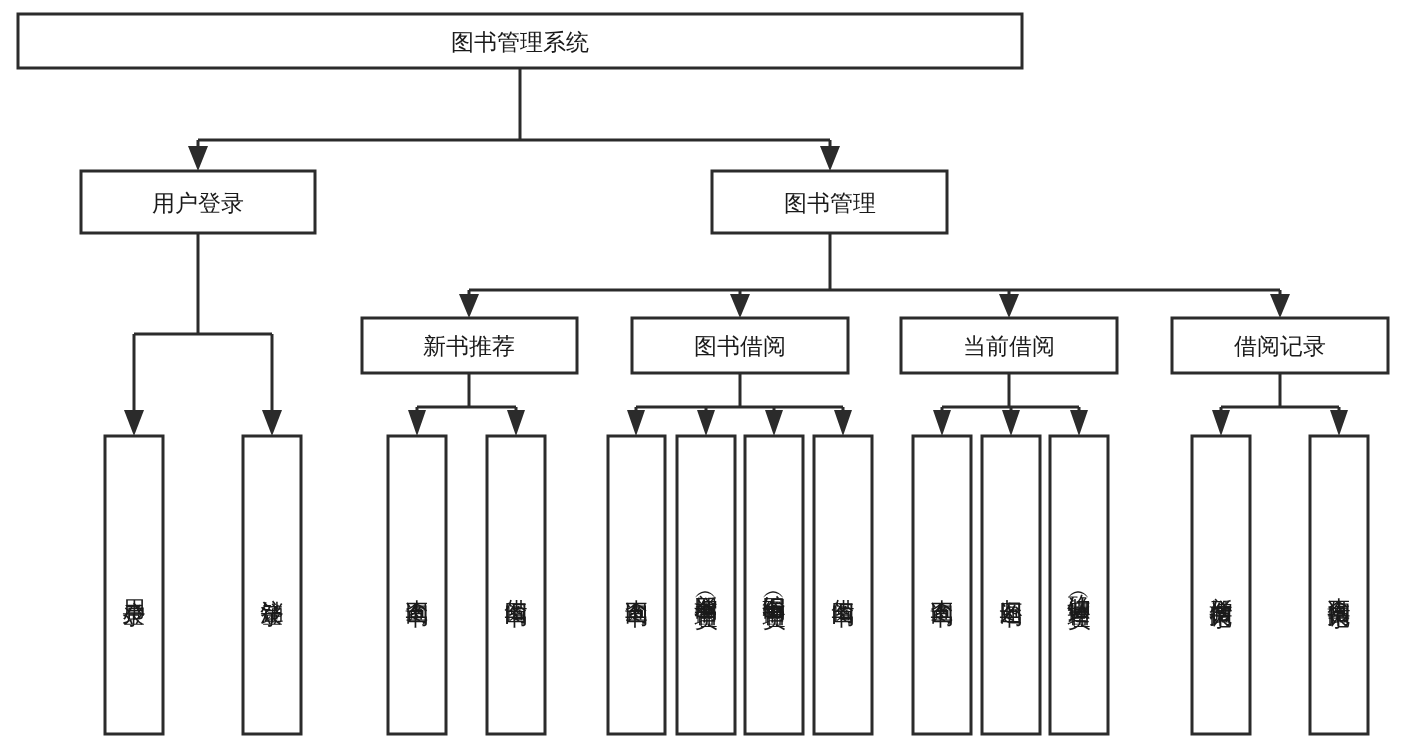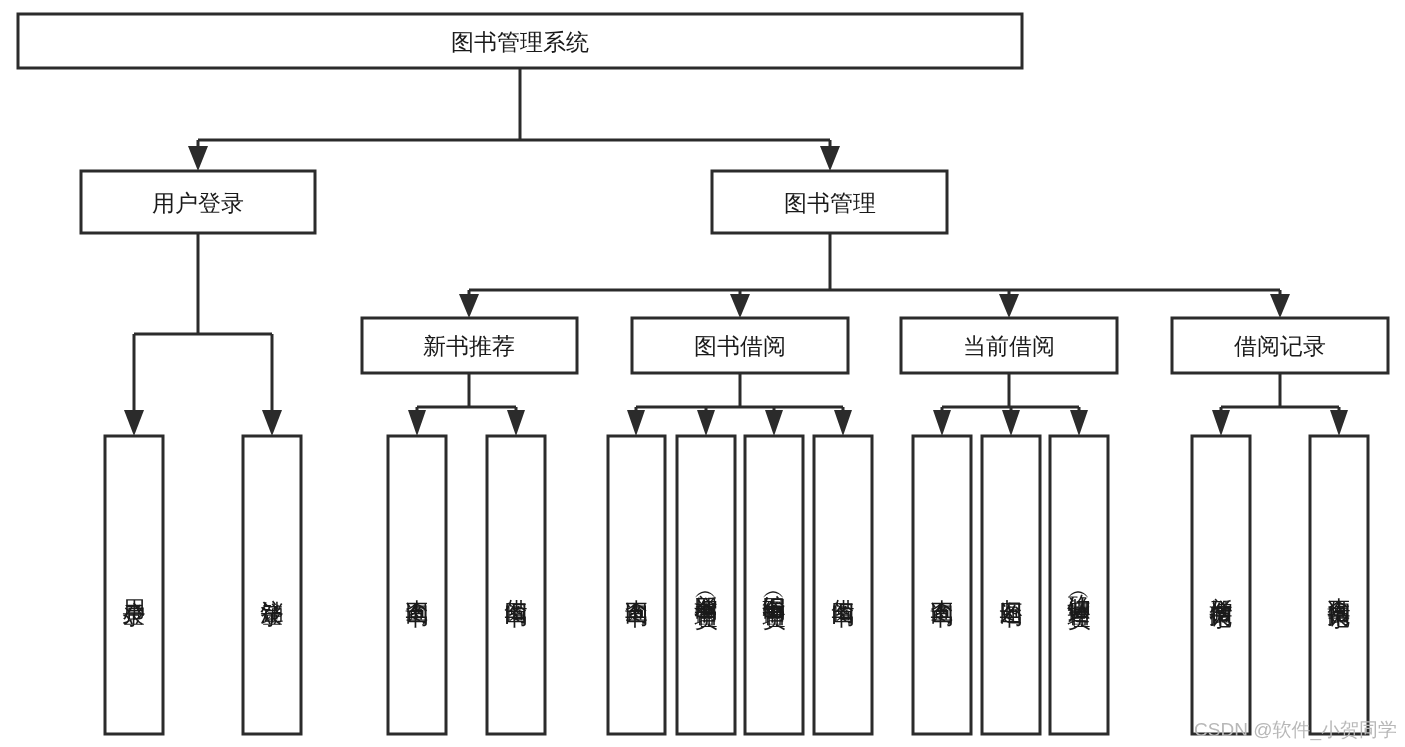--- a/index.html
+++ b/index.html
@@ -189,15 +189,14 @@
   <div class="node-label-v" style="left:745px; top:436px; width:58px; height:298px;">编辑图书（管理员）</div>
   <div class="node-label-v" style="left:814px; top:436px; width:58px; height:298px;">借阅图书</div>
 
   <div class="node-label-v" style="left:913px; top:436px; width:58px; height:298px;">查询图书</div>
   <div class="node-label-v" style="left:982px; top:436px; width:58px; height:298px;">归还图书</div>
   <div class="node-label-v" style="left:1050px; top:436px; width:58px; height:298px;">确认归还（管理员）</div>
 
   <div class="node-label-v" style="left:1192px; top:436px; width:58px; height:298px;">新增借阅记录</div>
   <div class="node-label-v" style="left:1310px; top:436px; width:58px; height:298px;">查询借阅记录</div>
 
-  <div class="watermark">CSDN @软件_小贺同学</div>
 
 </div>
 
 </body></html>

